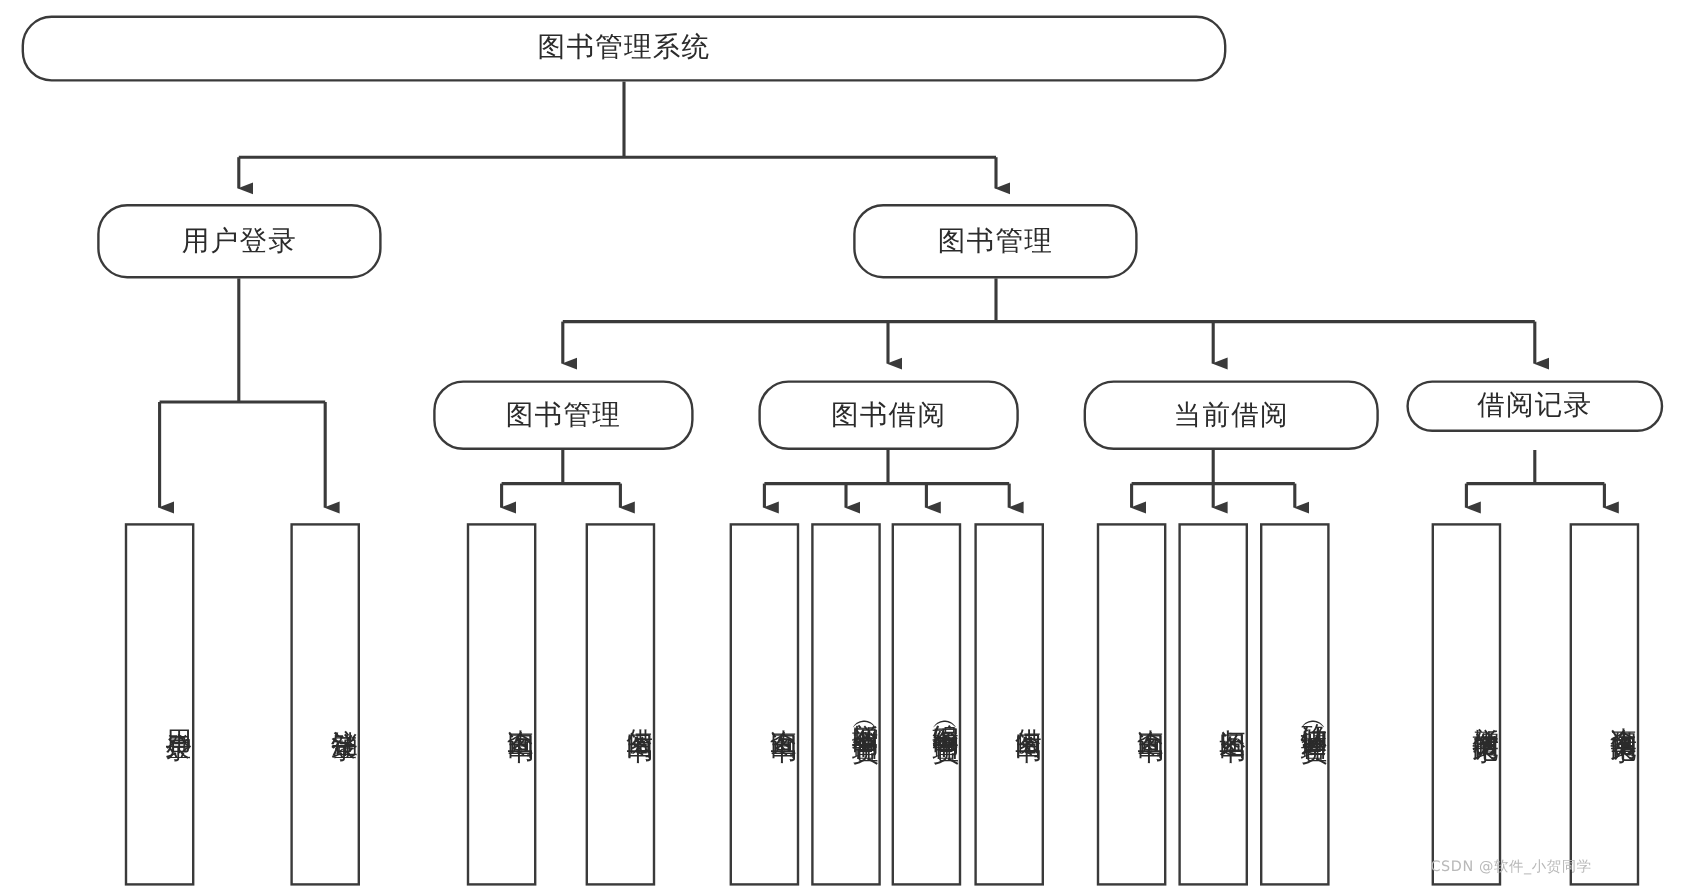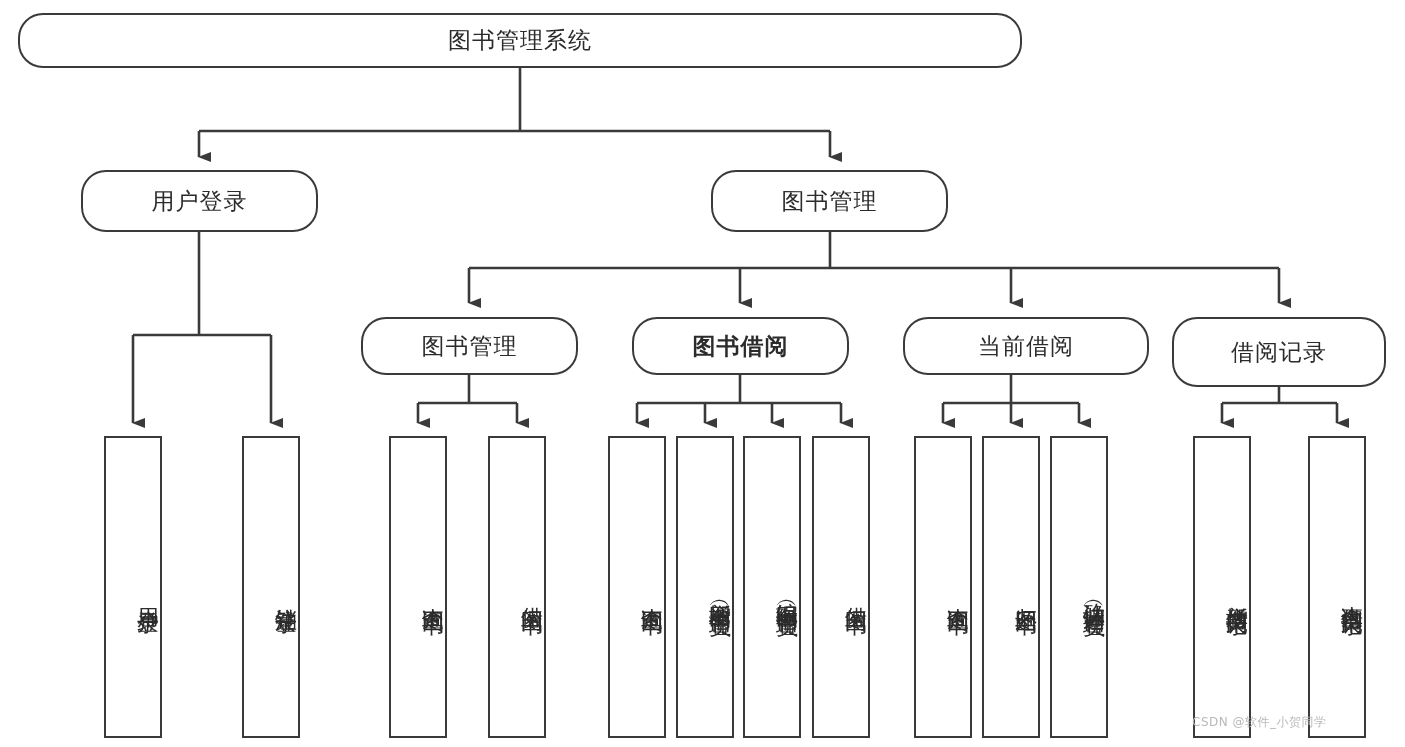--- a/index.html
+++ b/index.html
@@ -131,27 +131,27 @@
   <div class="node horizontal" style="left:81px; top:170px; width:237px; height:62px;">
     <span>用户登录</span>
   </div>
   <div class="node horizontal" style="left:711px; top:170px; width:237px; height:62px;align-items:center;">
     <span>图书管理</span>
   </div>
 
   <div class="node horizontal" style="left:361px; top:317px; width:217px; height:58px;">
     <span>图书管理</span>
   </div>
-  <div class="node horizontal" style="left:632px; top:317px; width:217px; height:58px;font-weight:bold;">
+  <div class="node horizontal" style="left:632px; top:317px; width:217px; height:58px;">
     <span>图书借阅</span>
   </div>
   <div class="node horizontal" style="left:903px; top:317px; width:246px; height:58px;">
     <span>当前借阅</span>
   </div>
-  <div class="node horizontal" style="left:1172px; top:317px; width:214px; height:70px;">
+  <div class="node horizontal" style="left:1172px; top:317px; width:214px; height:43px;">
     <span>借阅记录</span>
   </div>
 
   <div class="node vertical" style="left:104px; top:436px; width:58px; height:302px;">
     <span class="vlabel">用户登录</span>
   </div>
   <div class="node vertical" style="left:242px; top:436px; width:58px; height:302px;">
     <span class="vlabel">注销登录</span>
   </div>
 

